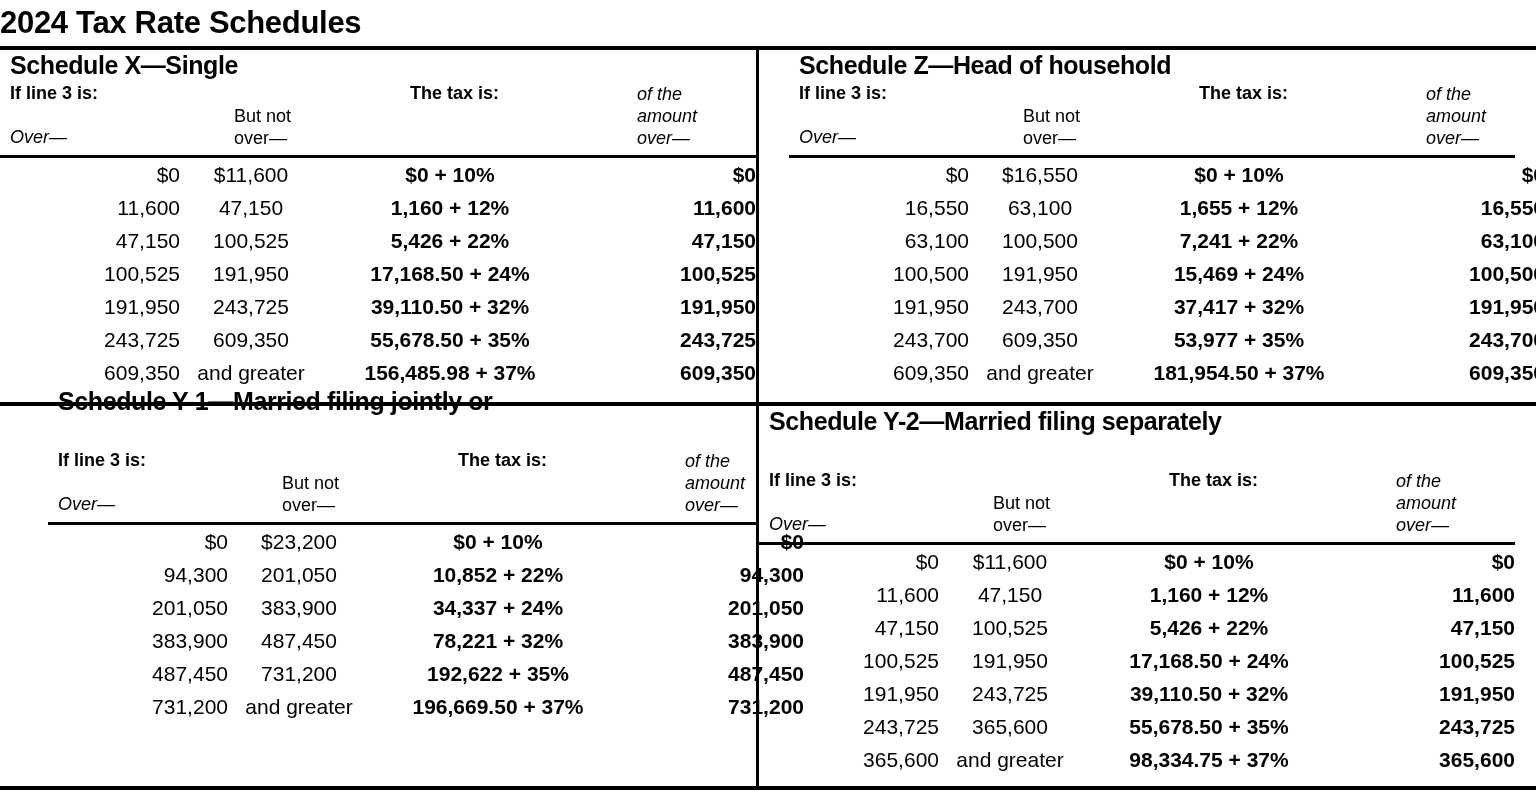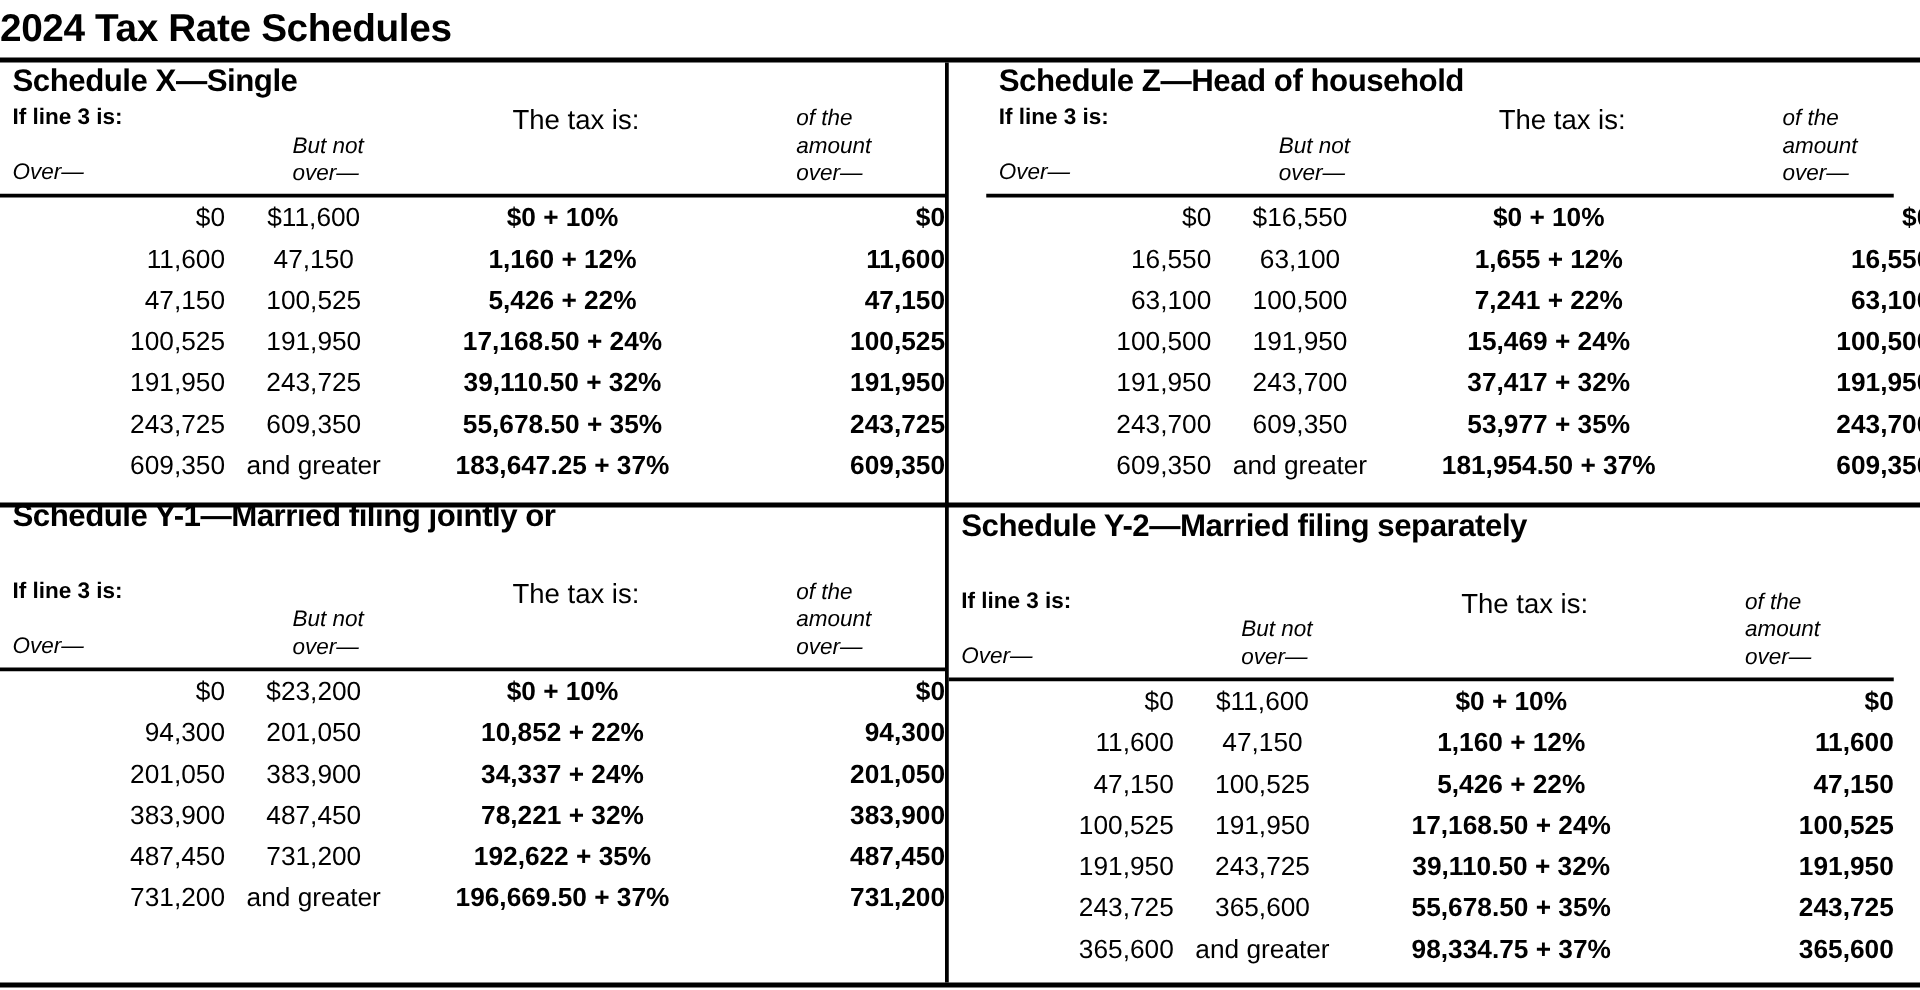--- a/index.html
+++ b/index.html
@@ -61,21 +61,21 @@
   }
 
   
   .panel {
     position: absolute;
     width: 756px;
     box-sizing: border-box;
   }
   .panel-x  { left: 0px;   top: 50px; }
   .panel-z  { left: 759px; top: 50px; padding-left: 30px; }
-  .panel-y1 { left: 0px;   top: 398px; }
+  .panel-y1 { left: 0px;   top: 386px; padding-left: 48px; }
   .panel-y2 { left: 759px; top: 406px; }
 
   .sched-title {
     font-size: 25px;
     font-weight: bold;
     letter-spacing: -0.4px;
     white-space: nowrap;
     padding-left: 10px;
     line-height: 31px;
     height: 33px;
@@ -96,22 +96,22 @@
     position: relative;
     height: 72px;
     font-size: 17px;
   }
   .ch {
     position: absolute;
     white-space: nowrap;
   }
   .ch-ifline  { left: 10px;  top: 0px;  font-weight: bold; font-size: 18px; text-align: right; }
   .ch-over    { left: 10px;  top: 44px; font-style: italic; font-size: 18px; }
-  .ch-butnot  { left: 234px; top: 22px; font-style: italic; font-size: 18px; line-height: 22px; }
-  .ch-taxis   { left: 410px; top: 0px;  font-weight: normal; font-size: 22px; }
+  .ch-butnot  { left: 234px; top: 22px; font-size: 18px; line-height: 22px; }
+  .ch-taxis   { left: 410px; top: 0px;  font-weight: bold; font-size: 18px; }
   .ch-ofthe   { left: 637px; top: 0px;  font-style: italic; font-size: 18px; line-height: 22px; }
 
   .hrule {
     height: 3px;
     background: #000000;
     margin: 0;
   }
 
   
   table.brackets {
@@ -196,21 +196,21 @@
           </tr>
           <tr>
             <td class="c-over">243,725</td>
             <td class="c-butnot">609,350</td>
             <td class="c-tax">55,678.50 + 35%</td>
             <td class="c-amt">243,725</td>
           </tr>
           <tr>
             <td class="c-over">609,350</td>
             <td class="c-butnot">and greater</td>
-            <td class="c-tax">183,647.25 + 37%</td>
+            <td class="c-tax">156,485.98 + 37%</td>
             <td class="c-amt">609,350</td>
           </tr>
         </tbody>
       </table>
   </div>
 
   <div class="panel panel-z">
     <div class="sched-title">Schedule Z—Head of household</div>
     <div class="colhead">
       <span class="ch ch-ifline">If line 3 is:</span>

